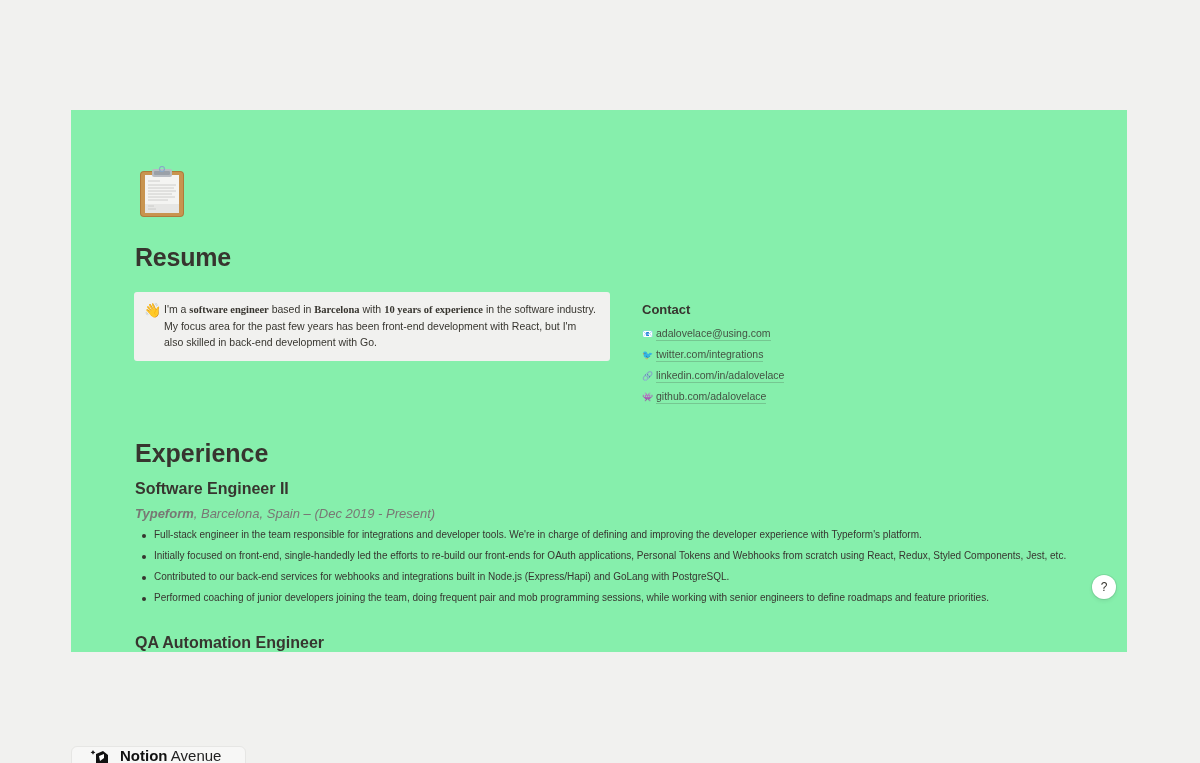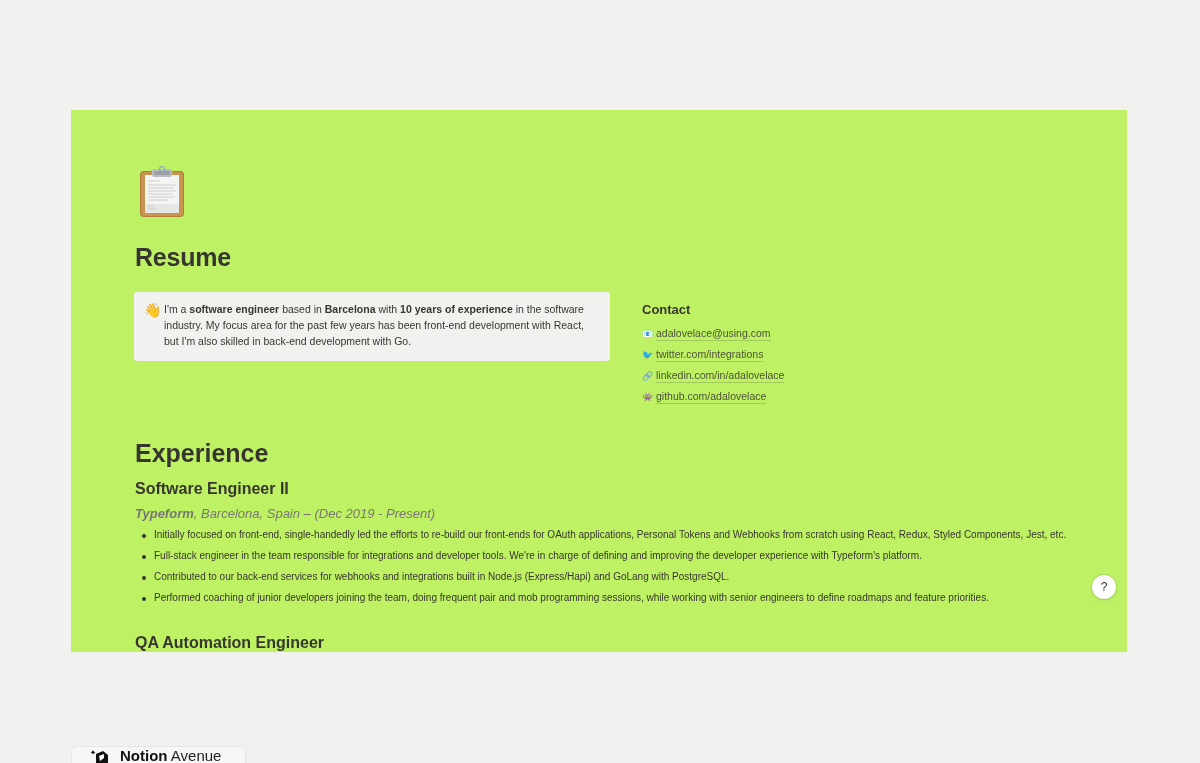--- a/index.html
+++ b/index.html
@@ -8,21 +8,21 @@
       background: #f1f1ef;
       font-family: "Liberation Sans", sans-serif;
       color: #37352f;
       overflow: hidden;
       position: relative;
     }
     .page {
       position: absolute;
       left: 71px; top: 110px;
       width: 1056px; height: 542px;
-      background: #bef264;
+      background: #86efac;
       overflow: hidden;
     }
     .page-icon {
       position: absolute;
       left: 67px; top: 56px;
       width: 48px; height: 52px;
     }
     .page-title {
       position: absolute;
       left: 64px; top: 133px;
@@ -45,21 +45,21 @@
       width: 20px;
       flex-shrink: 0;
       line-height: 16px;
       margin-top: 1px;
     }
     .callout-text {
       font-size: 10.5px;
       line-height: 16px;
       color: #37352f;
     }
-    .callout-text b { font-weight: bold; }
+    .callout-text b { font-weight: bold; font-family: Liberation Serif, serif; }
     .contact {
       position: absolute;
       left: 571px; top: 192px;
     }
     .contact-title {
       font-size: 13px;
       font-weight: bold;
       margin-bottom: 6px;
       color: #37352f;
     }
@@ -208,22 +208,22 @@
       <a class="ci-link">github.com/adalovelace</a>
     </div>
   </div>
 
   <h2 class="section-title">Experience</h2>
 
   <div class="job" style="top:370px;">
     <h3 class="job-title">Software Engineer II</h3>
     <div class="job-meta"><b>Typeform</b><span>, Barcelona, Spain – (Dec 2019 - Present)</span></div>
     <ul class="bullets">
+      <li>Full-stack engineer in the team responsible for integrations and developer tools. We're in charge of defining and improving the developer experience with Typeform's platform.</li>
       <li>Initially focused on front-end, single-handedly led the efforts to re-build our front-ends for OAuth applications, Personal Tokens and Webhooks from scratch using React, Redux, Styled Components, Jest, etc.</li>
-      <li>Full-stack engineer in the team responsible for integrations and developer tools. We're in charge of defining and improving the developer experience with Typeform's platform.</li>
       <li>Contributed to our back-end services for webhooks and integrations built in Node.js (Express/Hapi) and GoLang with PostgreSQL.</li>
       <li>Performed coaching of junior developers joining the team, doing frequent pair and mob programming sessions, while working with senior engineers to define roadmaps and feature priorities.</li>
     </ul>
   </div>
 
   <div class="job" style="top:524px;">
     <h3 class="job-title">QA Automation Engineer</h3>
   </div>
 </div>
 

